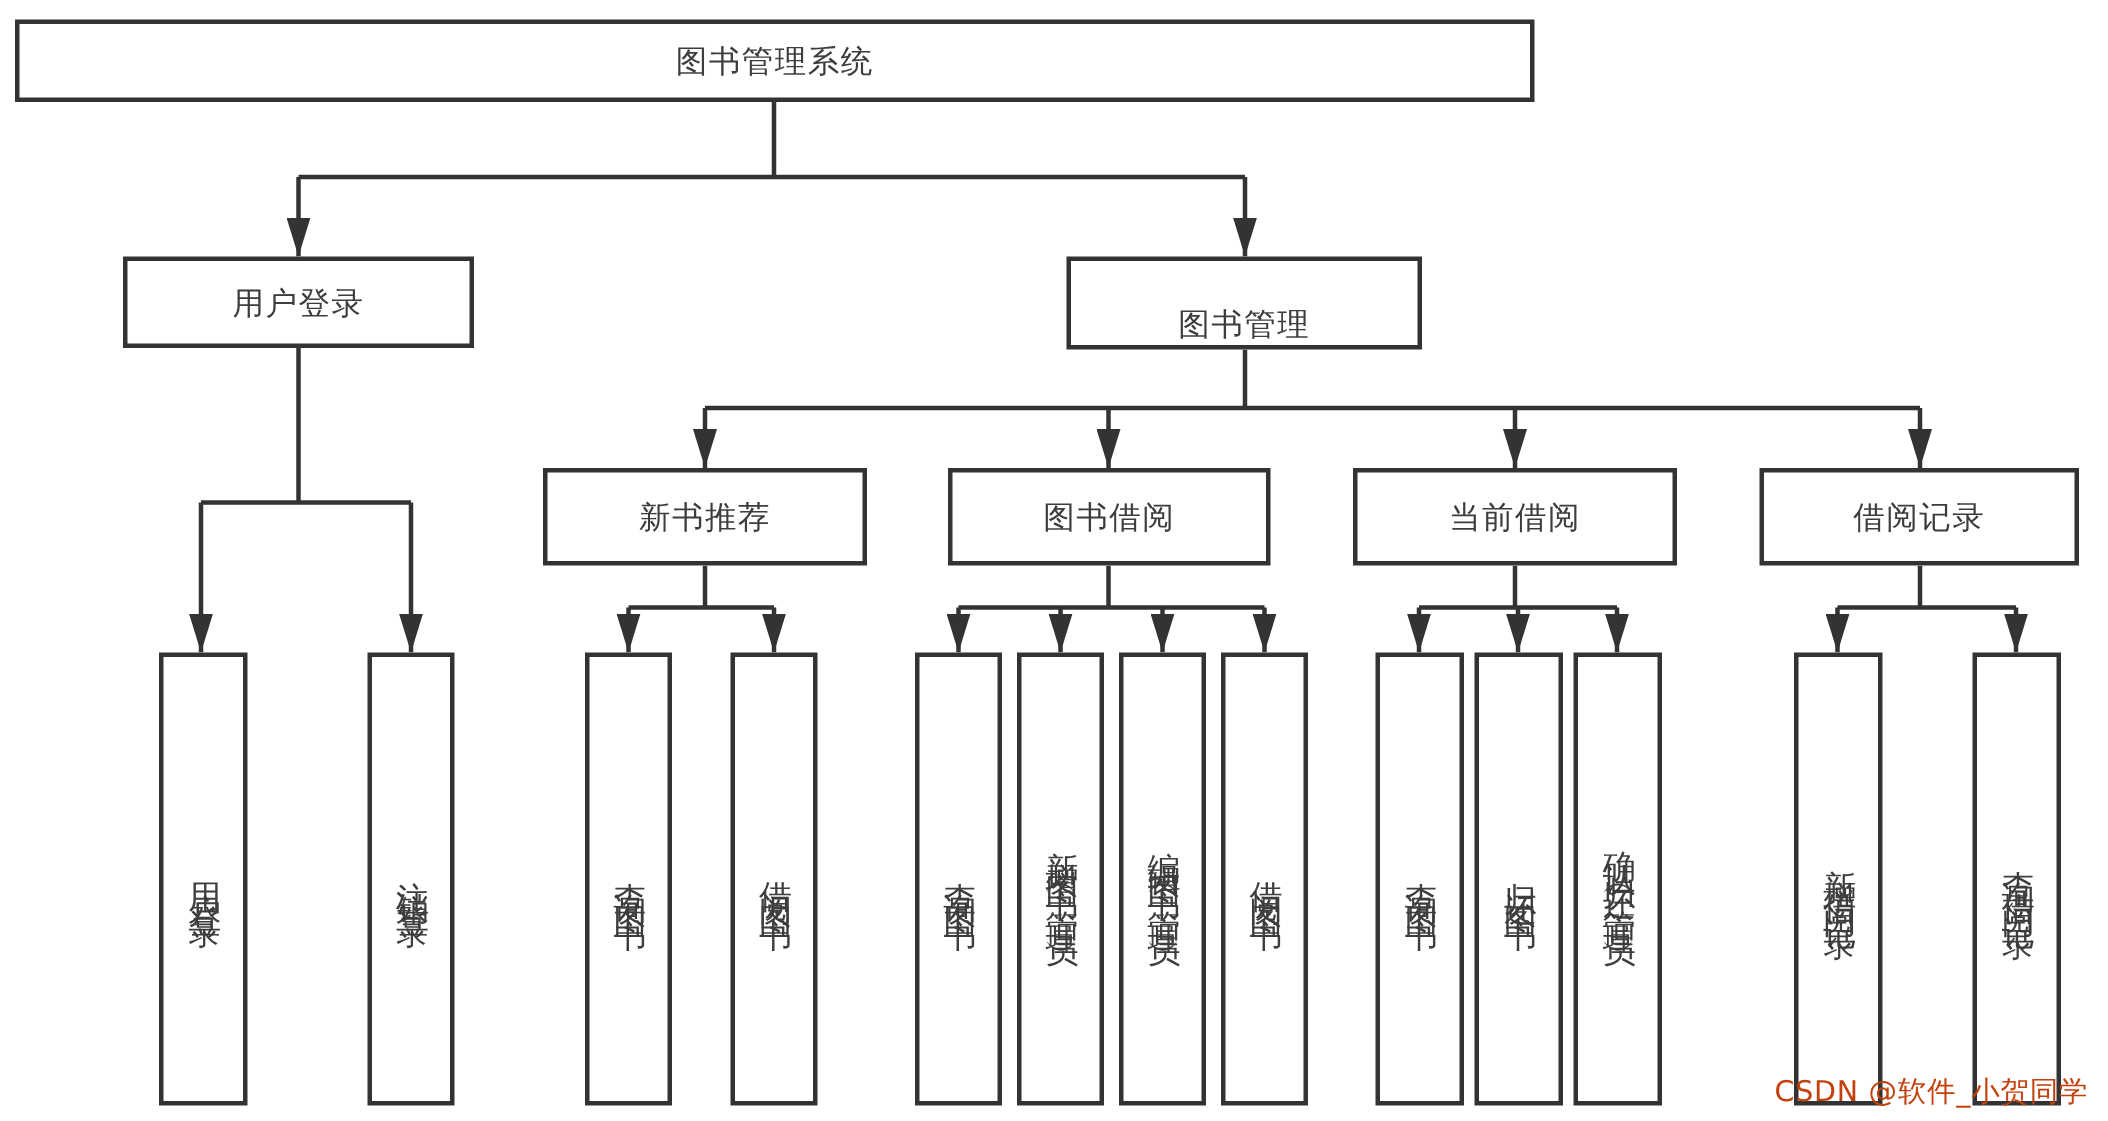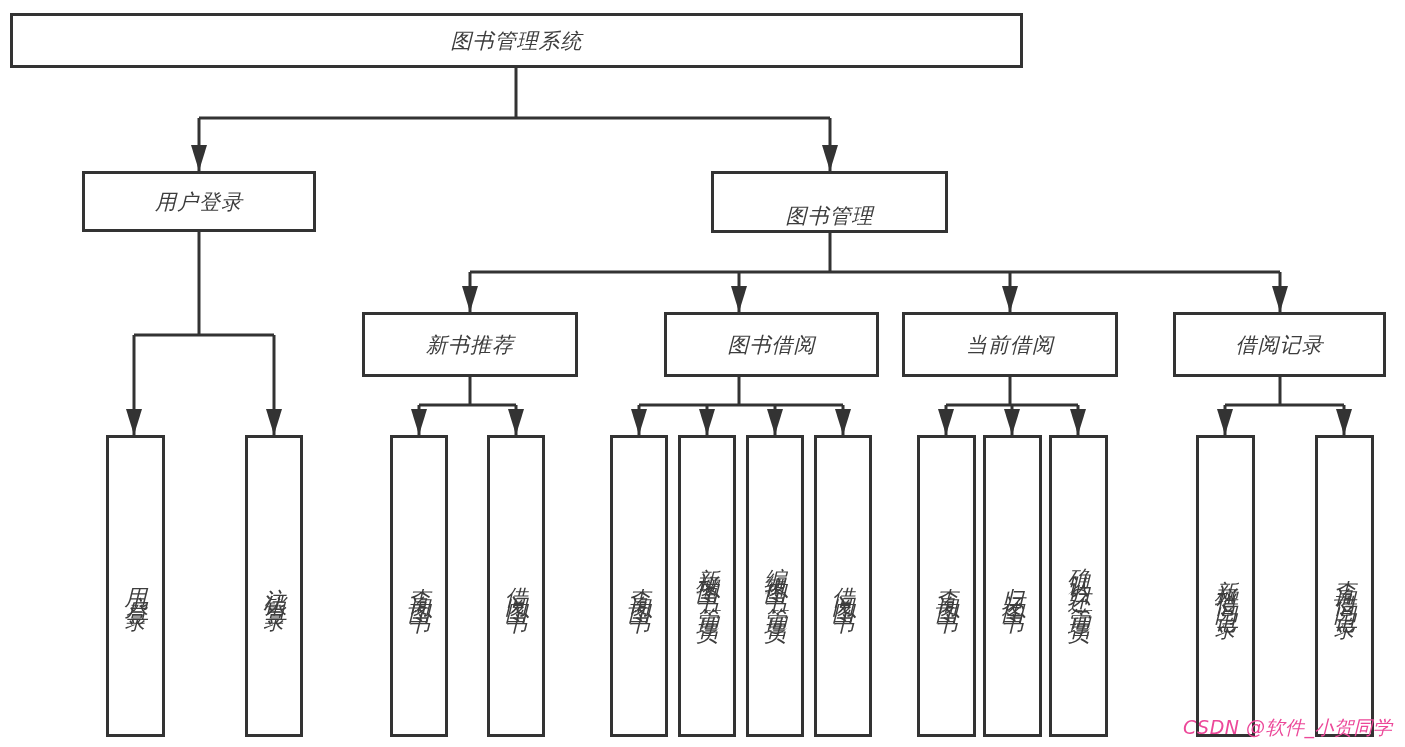--- a/index.html
+++ b/index.html
@@ -1,20 +1,20 @@
 <!DOCTYPE html>
 <html><head>
 <meta charset="utf-8">
 <style>
   * { margin:0; padding:0; box-sizing:border-box; }
   html,body { background:#ffffff; }
   body { font-family:"DejaVu Sans","Liberation Sans",sans-serif; }
   .stage {
     position:relative; width:1405px; height:747px;
-    background:#ffffff; overflow:hidden;font-style:italic;
+    background:#ffffff; overflow:hidden;
   }
   svg.connectors { position:absolute; left:0; top:0; z-index:1; }
   .ln { stroke:#333333; stroke-width:3; fill:none; }
   .box {
     position:absolute; z-index:2;
     background:#ffffff; border:3px solid #333333;
     color:#3d3d3d;
     display:flex; align-items:center; justify-content:center;
     text-align:center;
   }
@@ -22,21 +22,21 @@
   .v .vtext {
     writing-mode:vertical-rl;
     text-orientation:mixed;
     font-size:22px;
     line-height:1;
     letter-spacing:8px;
     white-space:nowrap;
   }
   .wm {
     position:absolute; left:1183px; top:715px; z-index:5;
-    font-size:19px; color:#ec4899; letter-spacing:0.5px;
+    font-size:19px; color:#c2410c; letter-spacing:0.5px;
     white-space:nowrap;
   }
 </style>
 </head>
 <body>
 
 <div class="stage">
 
   <svg class="connectors" width="1405" height="747" viewBox="0 0 1405 747">
     <defs>
@@ -93,21 +93,21 @@
   <div class="box h" style="left:82px;top:171px;width:234px;height:61px;">
     <span>用户登录</span>
   </div>
   <div class="box h" style="left:711px;top:171px;width:237px;height:62px;align-items:flex-end;">
     <span>图书管理</span>
   </div>
 
   <div class="box h" style="left:362px;top:312px;width:216px;height:65px;align-items:center;">
     <span>新书推荐</span>
   </div>
-  <div class="box h" style="left:632px;top:312px;width:215px;height:65px;margin-left:32px;">
+  <div class="box h" style="left:632px;top:312px;width:215px;height:65px;">
     <span>图书借阅</span>
   </div>
   <div class="box h" style="left:902px;top:312px;width:216px;height:65px;">
     <span>当前借阅</span>
   </div>
   <div class="box h" style="left:1173px;top:312px;width:213px;height:65px;">
     <span>借阅记录</span>
   </div>
 
   <div class="box v" style="left:106px;top:435px;width:59px;height:302px;">

